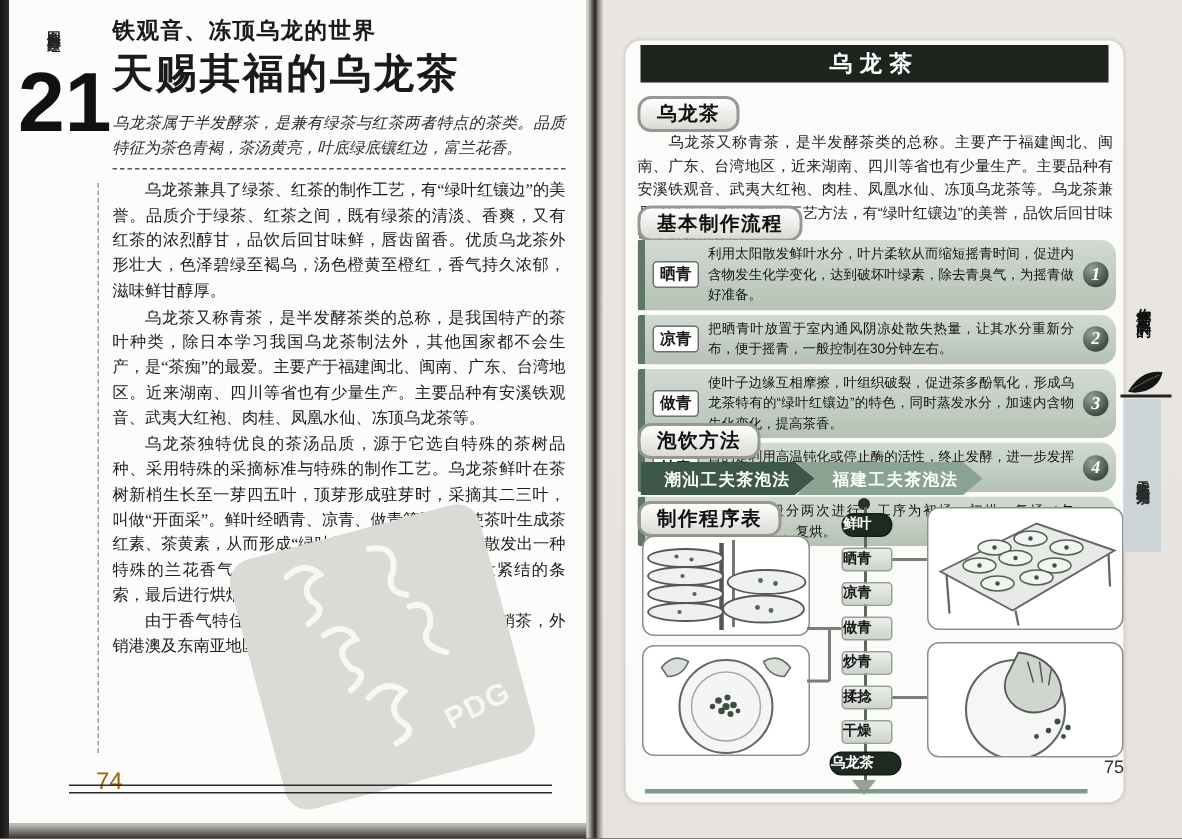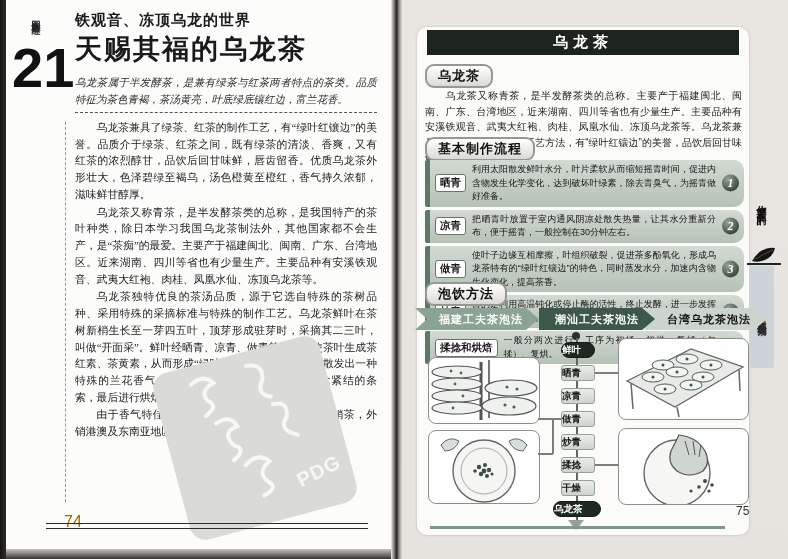--- a/index.html
+++ b/index.html
@@ -165,25 +165,25 @@
         <div class="step-row">
           <span class="step-label">揉捻和烘焙</span>
           <span class="step-text">一般分两次进行，工序为初揉、初烘、复揉（包揉）、复烘。</span>
           <span class="step-num">5</span>
         </div>
       </div>
 
       <div class="pill" style="left:8px;top:255px;">泡饮方法</div>
 
       <div class="abs arrows">
+        <div class="arrow a1">潮汕工夫茶泡法</div>
         <div class="arrow a2">福建工夫茶泡法</div>
-        <div class="arrow a1">潮汕工夫茶泡法</div>
-        <div class="arrow a3">台湾乌龙茶泡法</div>
       </div>
 
+      <div class="pill" style="left:8px;top:307px;">制作程序表</div>
 
       <div class="abs diagram">
 
         <div class="imgbox" style="left:11px;top:25px;width:110px;height:65px;">
           <svg width="110" height="65" viewBox="0 0 110 65">
             <line x1="52" y1="4" x2="52" y2="62" stroke="#555" stroke-width="3"></line>
             <line x1="60" y1="2" x2="60" y2="60" stroke="#777" stroke-width="2"></line>
             <g stroke="#555" stroke-width="1.2" fill="#eef1ee">
               <ellipse cx="28" cy="14" rx="25" ry="6"></ellipse>
                 <ellipse cx="28" cy="26" rx="25" ry="6"></ellipse>

